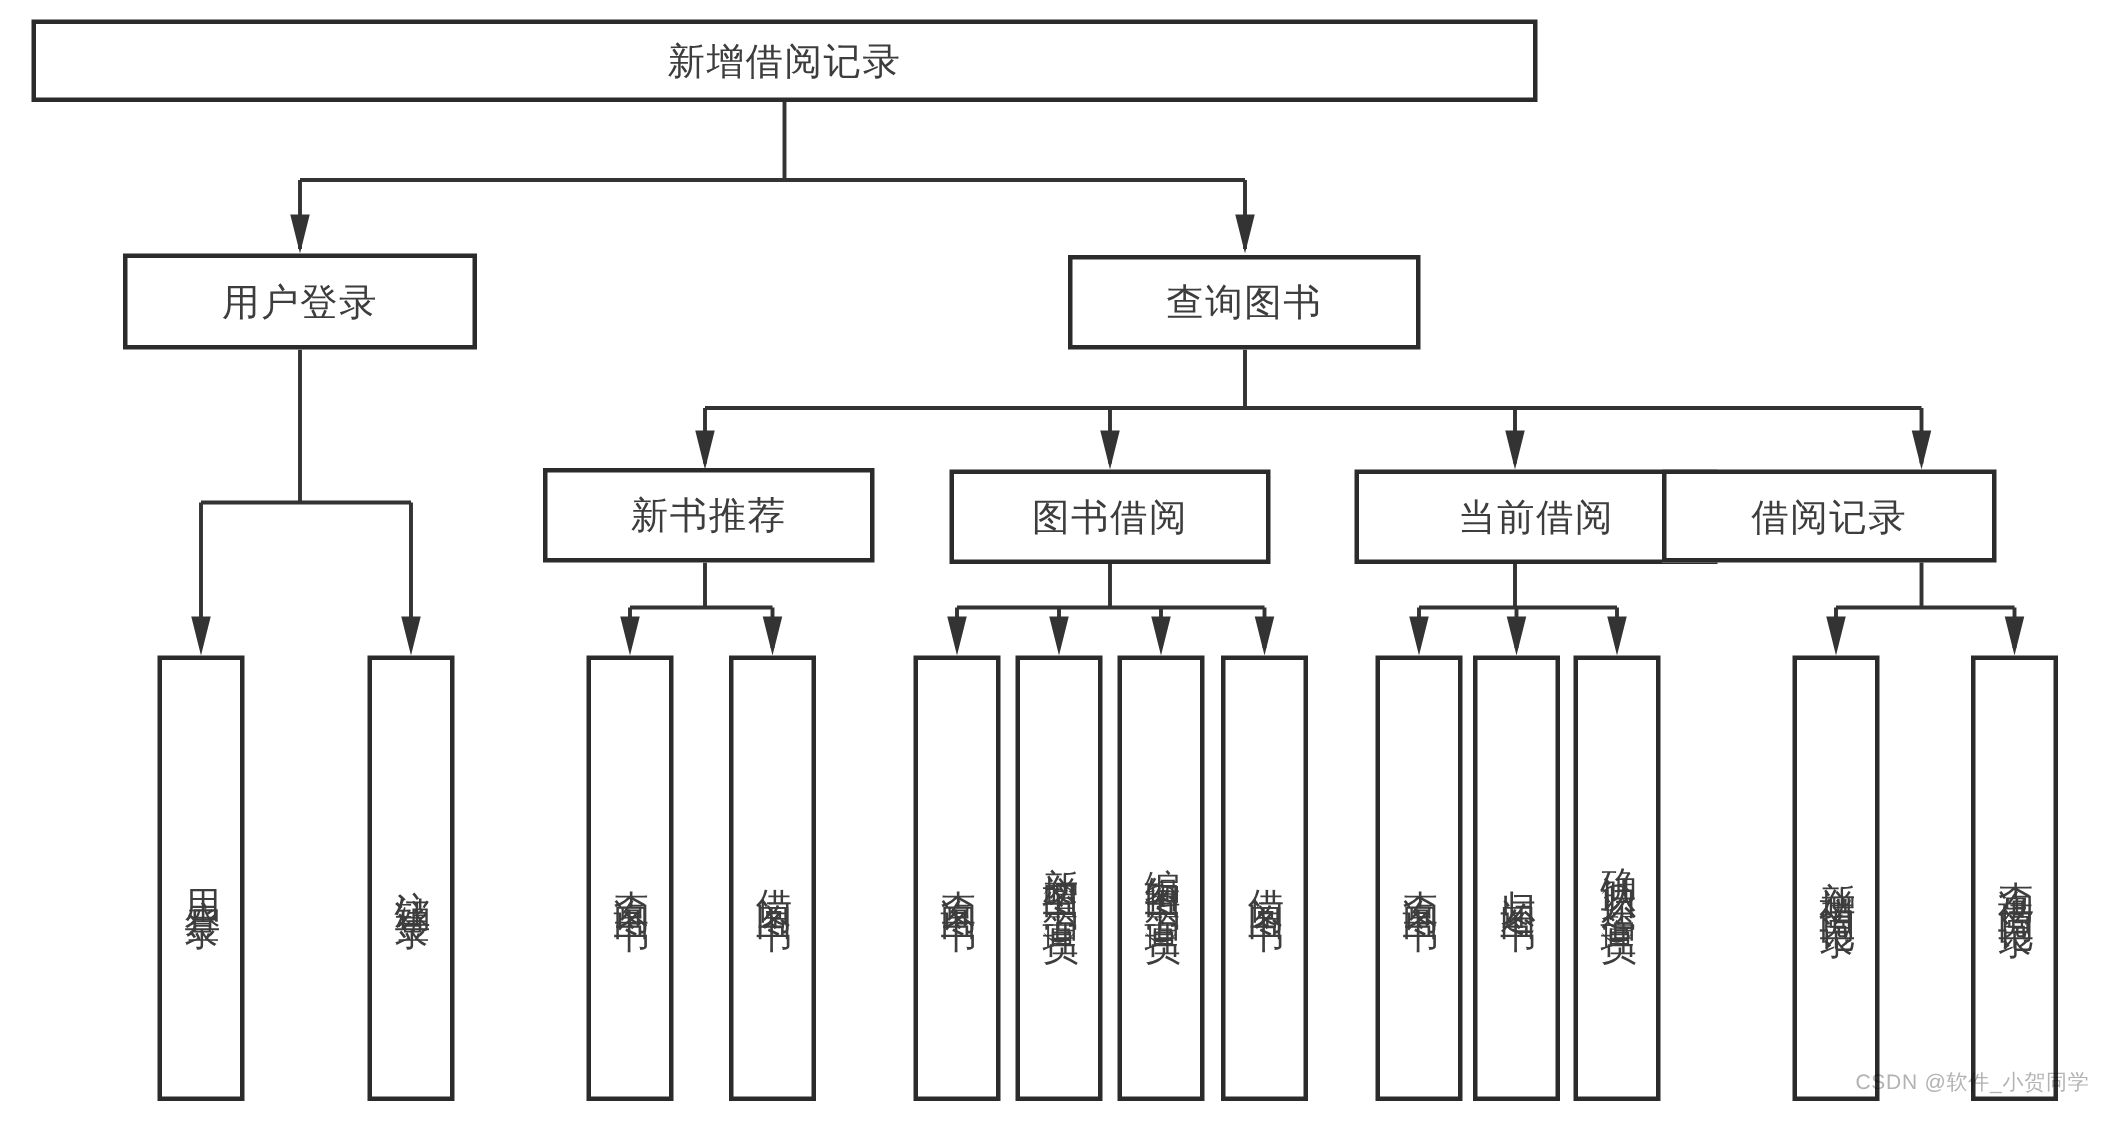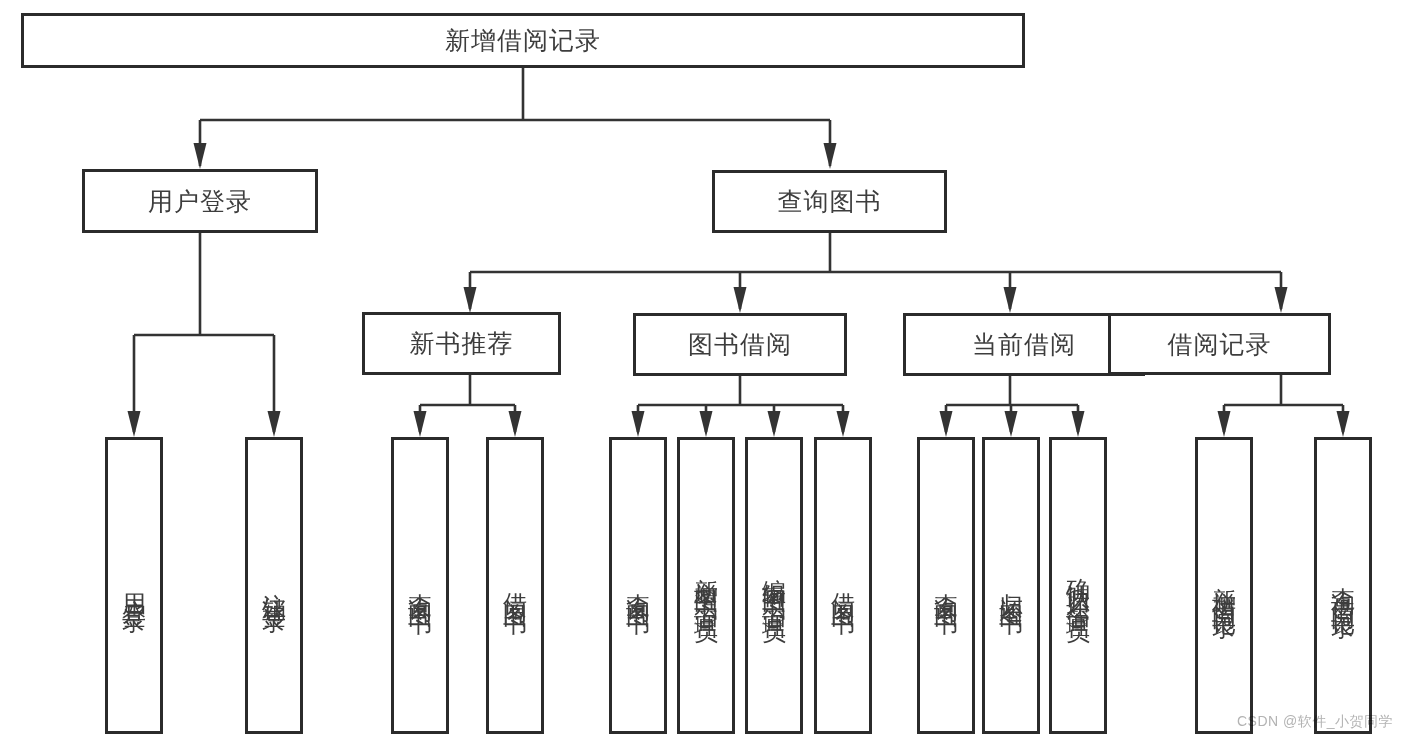--- a/index.html
+++ b/index.html
@@ -80,21 +80,21 @@
     <span>新增借阅记录</span>
   </div>
 
   <div class="node h-node" style="left:82px; top:169px; width:236px; height:64px;">
     <span>用户登录</span>
   </div>
   <div class="node h-node" style="left:712px; top:170px; width:235px; height:63px;">
     <span>查询图书</span>
   </div>
 
-  <div class="node h-node" style="left:362px; top:312px; width:199px; height:63px;">
+  <div class="node h-node" style="left:362px; top:312px; width:221px; height:63px;">
     <span>新书推荐</span>
   </div>
   <div class="node h-node" style="left:633px; top:313px; width:214px; height:63px;">
     <span>图书借阅</span>
   </div>
   <div class="node h-node" style="left:903px; top:313px; width:242px; height:63px;">
     <span>当前借阅</span>
   </div>
   <div class="node h-node" style="left:1108px; top:313px; width:223px; height:62px;align-items:center;">
     <span>借阅记录</span>

